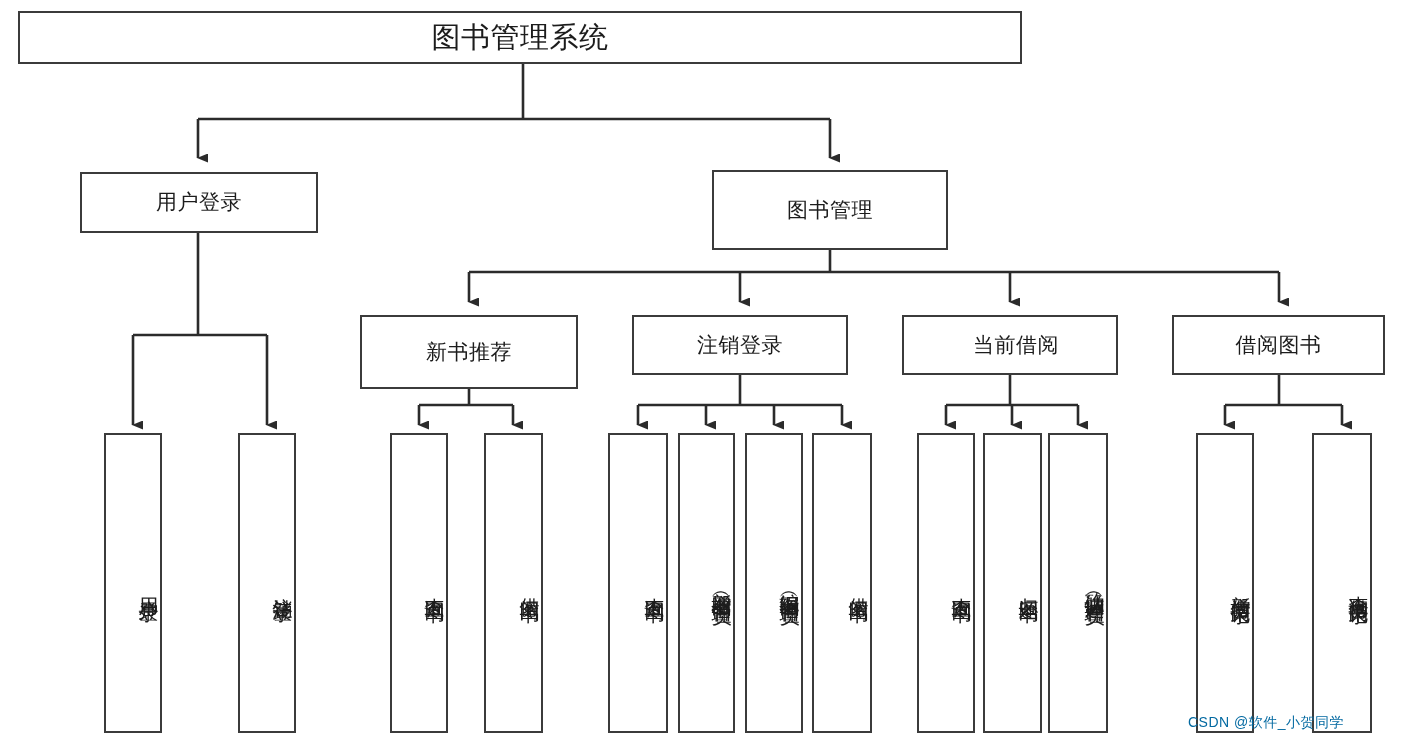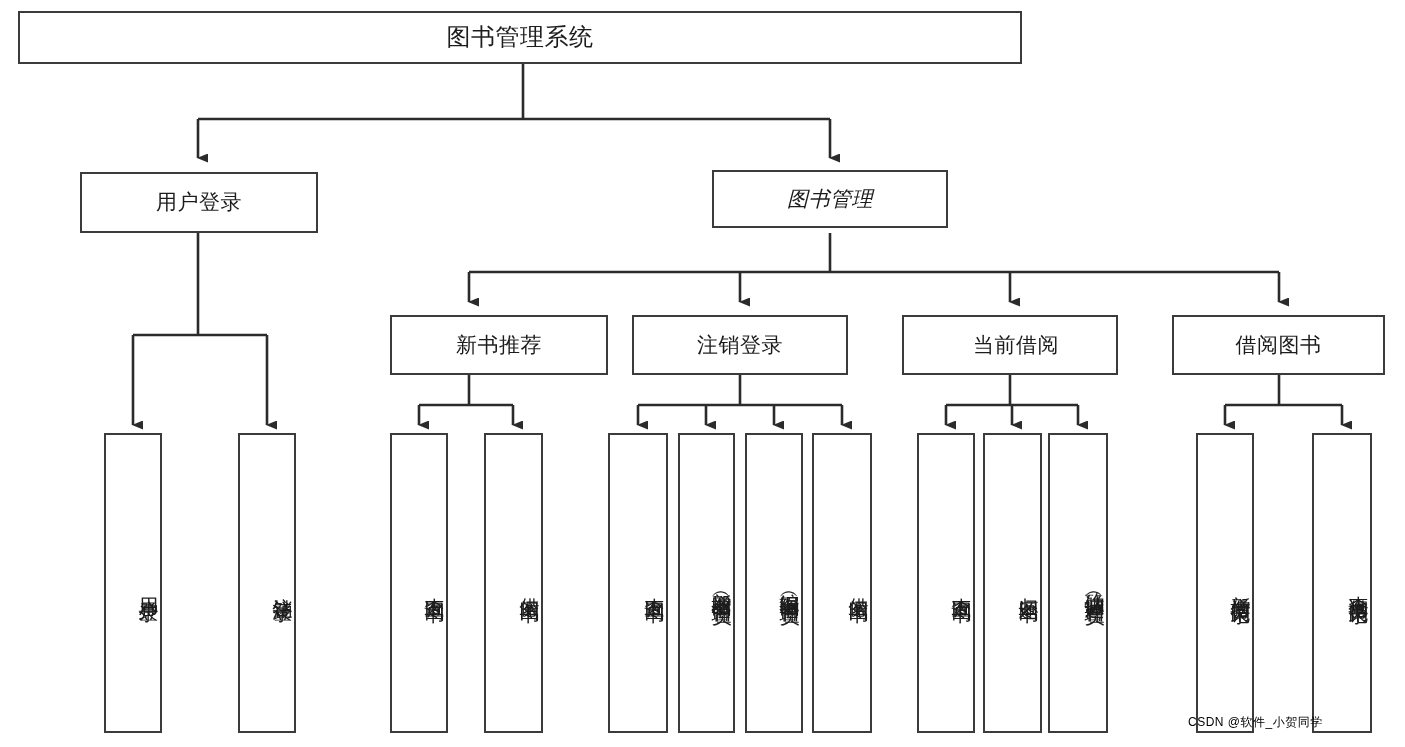--- a/index.html
+++ b/index.html
@@ -36,40 +36,40 @@
     justify-content: center;
     color: #1c1c1c;
     line-height: 1.18;
     text-align: center;
   }
   .node.h {           
     font-size: 21px;
     letter-spacing: 0.5px;
   }
   .node.root {
-    font-size: 24px;
+    font-size: 29px;
   }
   .node.v {           
     writing-mode: vertical-rl;
     text-orientation: upright;
     font-size: 20px;
     letter-spacing: 2px;
     align-items: flex-start;
     justify-content: center;
     padding-top: 6px;
   }
   .node.v .vlabel {
     writing-mode: vertical-rl;
     text-orientation: upright;
     white-space: nowrap;
   }
   .watermark {
     position: absolute;
-    font-size: 12px;
-    color: #000000;
+    font-size: 14px;
+    color: #0369a1;
     white-space: nowrap;
     letter-spacing: 0.5px;
   }
 </style>
 </head>
 <body>
 
 <div id="canvas">
 
   <svg id="wires" viewBox="0 0 1405 747" xmlns="http://www.w3.org/2000/svg">
@@ -123,25 +123,25 @@
   </svg>
 
   <div class="node h root" style="left:18px; top:11px; width:1004px; height:53px;">
     <span>图书管理系统</span>
   </div>
 
   <div class="node h" style="left:80px; top:172px; width:238px; height:61px;">
     <span>用户登录</span>
   </div>
 
-  <div class="node h" style="left:712px; top:170px; width:236px; height:58px;font-style:italic;">
+  <div class="node h" style="left:712px; top:170px; width:236px; height:80px;">
     <span>图书管理</span>
   </div>
 
-  <div class="node h" style="left:360px; top:315px; width:218px; height:60px;margin-left:30px;">
+  <div class="node h" style="left:360px; top:315px; width:218px; height:74px;">
     <span>新书推荐</span>
   </div>
 
   <div class="node h" style="left:632px; top:315px; width:216px; height:60px;">
     <span>注销登录</span>
   </div>
 
   <div class="node h" style="left:902px; top:315px; width:216px; height:60px;padding-left:12px;">
     <span>当前借阅</span>
   </div>

